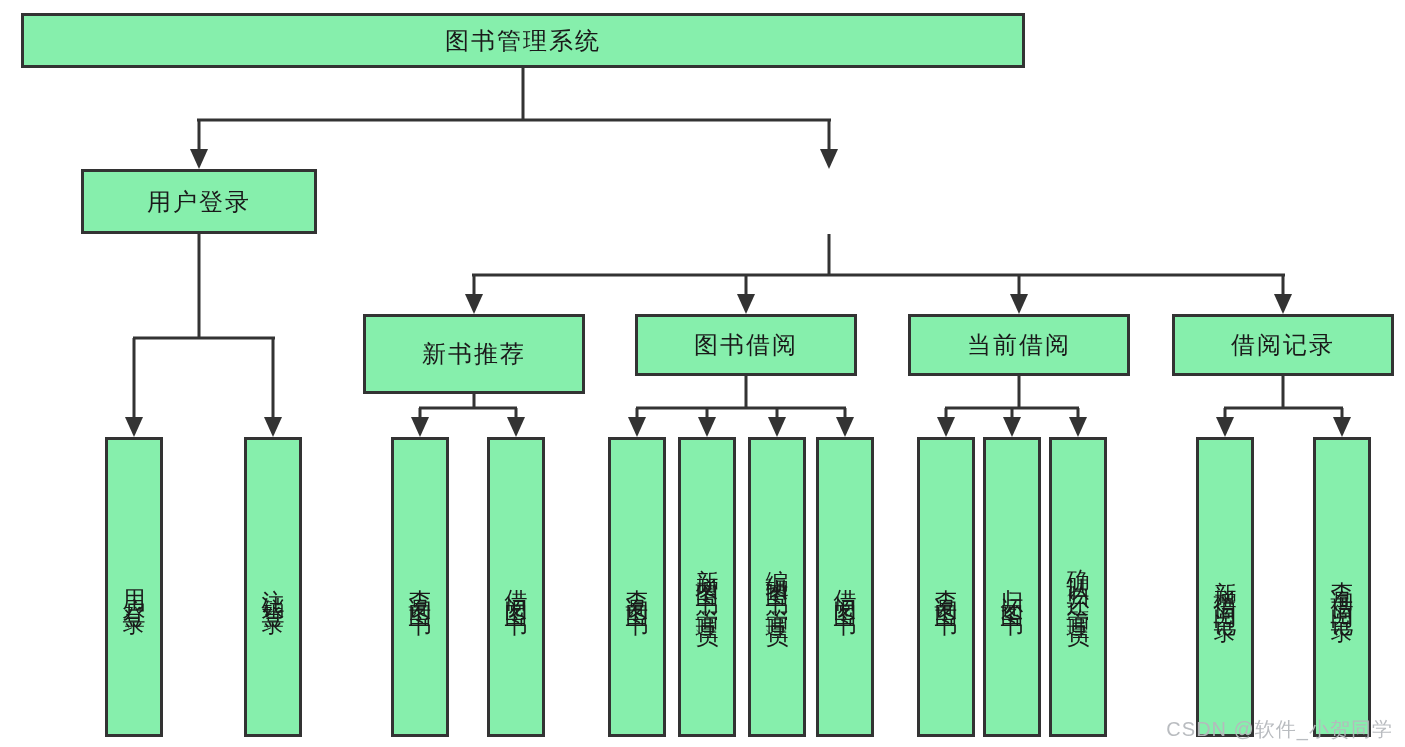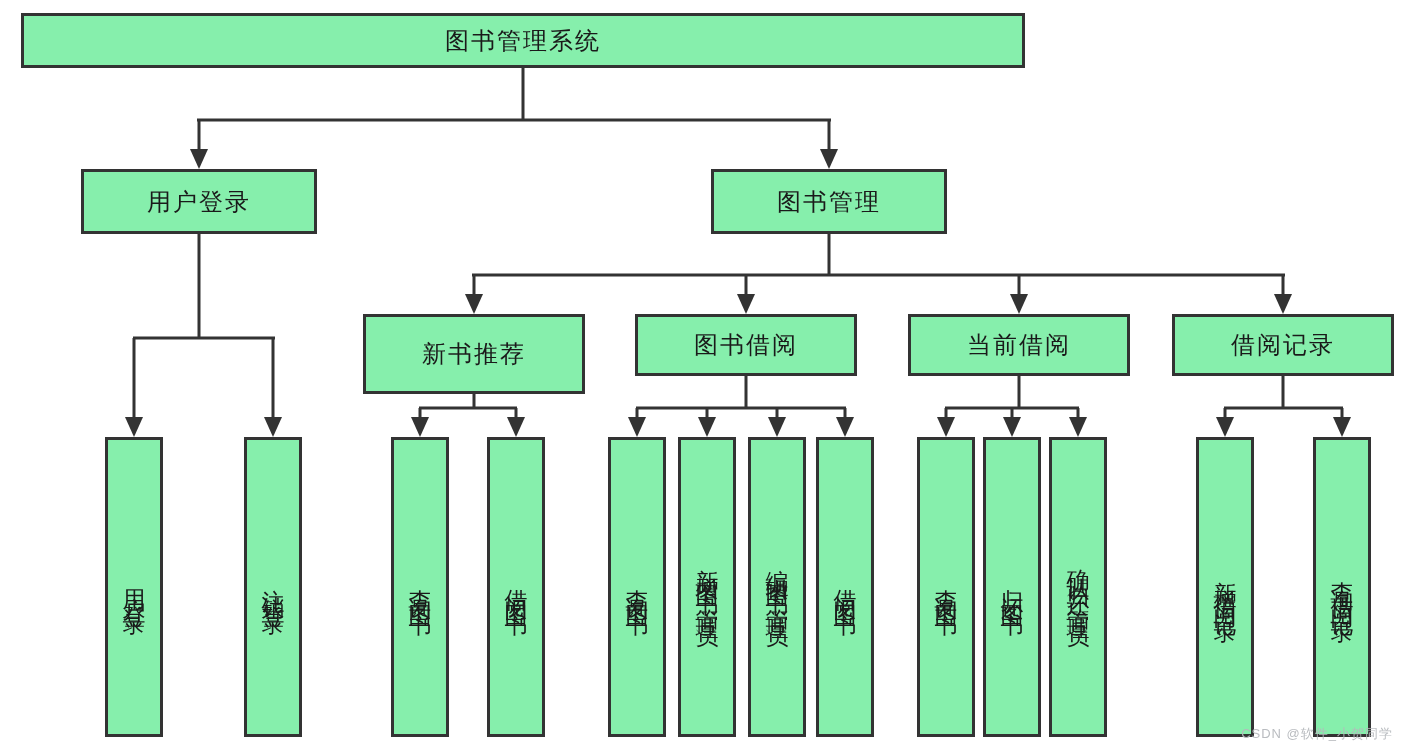--- a/index.html
+++ b/index.html
@@ -37,21 +37,21 @@
     writing-mode: vertical-rl;
     text-orientation: mixed;
     font-size: 23px;
     letter-spacing: 8px;
     line-height: 1;
   }
   .watermark {
     position: absolute;
     right: 12px;
     bottom: 4px;
-    font-size: 13px;
+    font-size: 20px;
     letter-spacing: 1px;
     color: #b6b9bd;
     opacity: 0.95;
     z-index: 10;
     white-space: nowrap;
   }
 </style>
 </head>
 <body>
 
@@ -115,23 +115,20 @@
     </g>
   </svg>
 
   <div class="box h" style="left:21px; top:13px; width:1004px; height:55px">
     <span class="lbl">图书管理系统</span>
   </div>
 
   <div class="box h" style="left:81px; top:169px; width:236px; height:65px">
     <span class="lbl">用户登录</span>
   </div>
-  <div class="box h" style="left:711px; top:169px; width:236px; height:65px">
-    <span class="lbl">图书管理</span>
-  </div>
 
   <div class="box h" style="left:363px; top:314px; width:222px; height:80px">
     <span class="lbl">新书推荐</span>
   </div>
   <div class="box h" style="left:635px; top:314px; width:222px; height:62px">
     <span class="lbl">图书借阅</span>
   </div>
   <div class="box h" style="left:908px; top:314px; width:222px; height:62px">
     <span class="lbl">当前借阅</span>
   </div>

